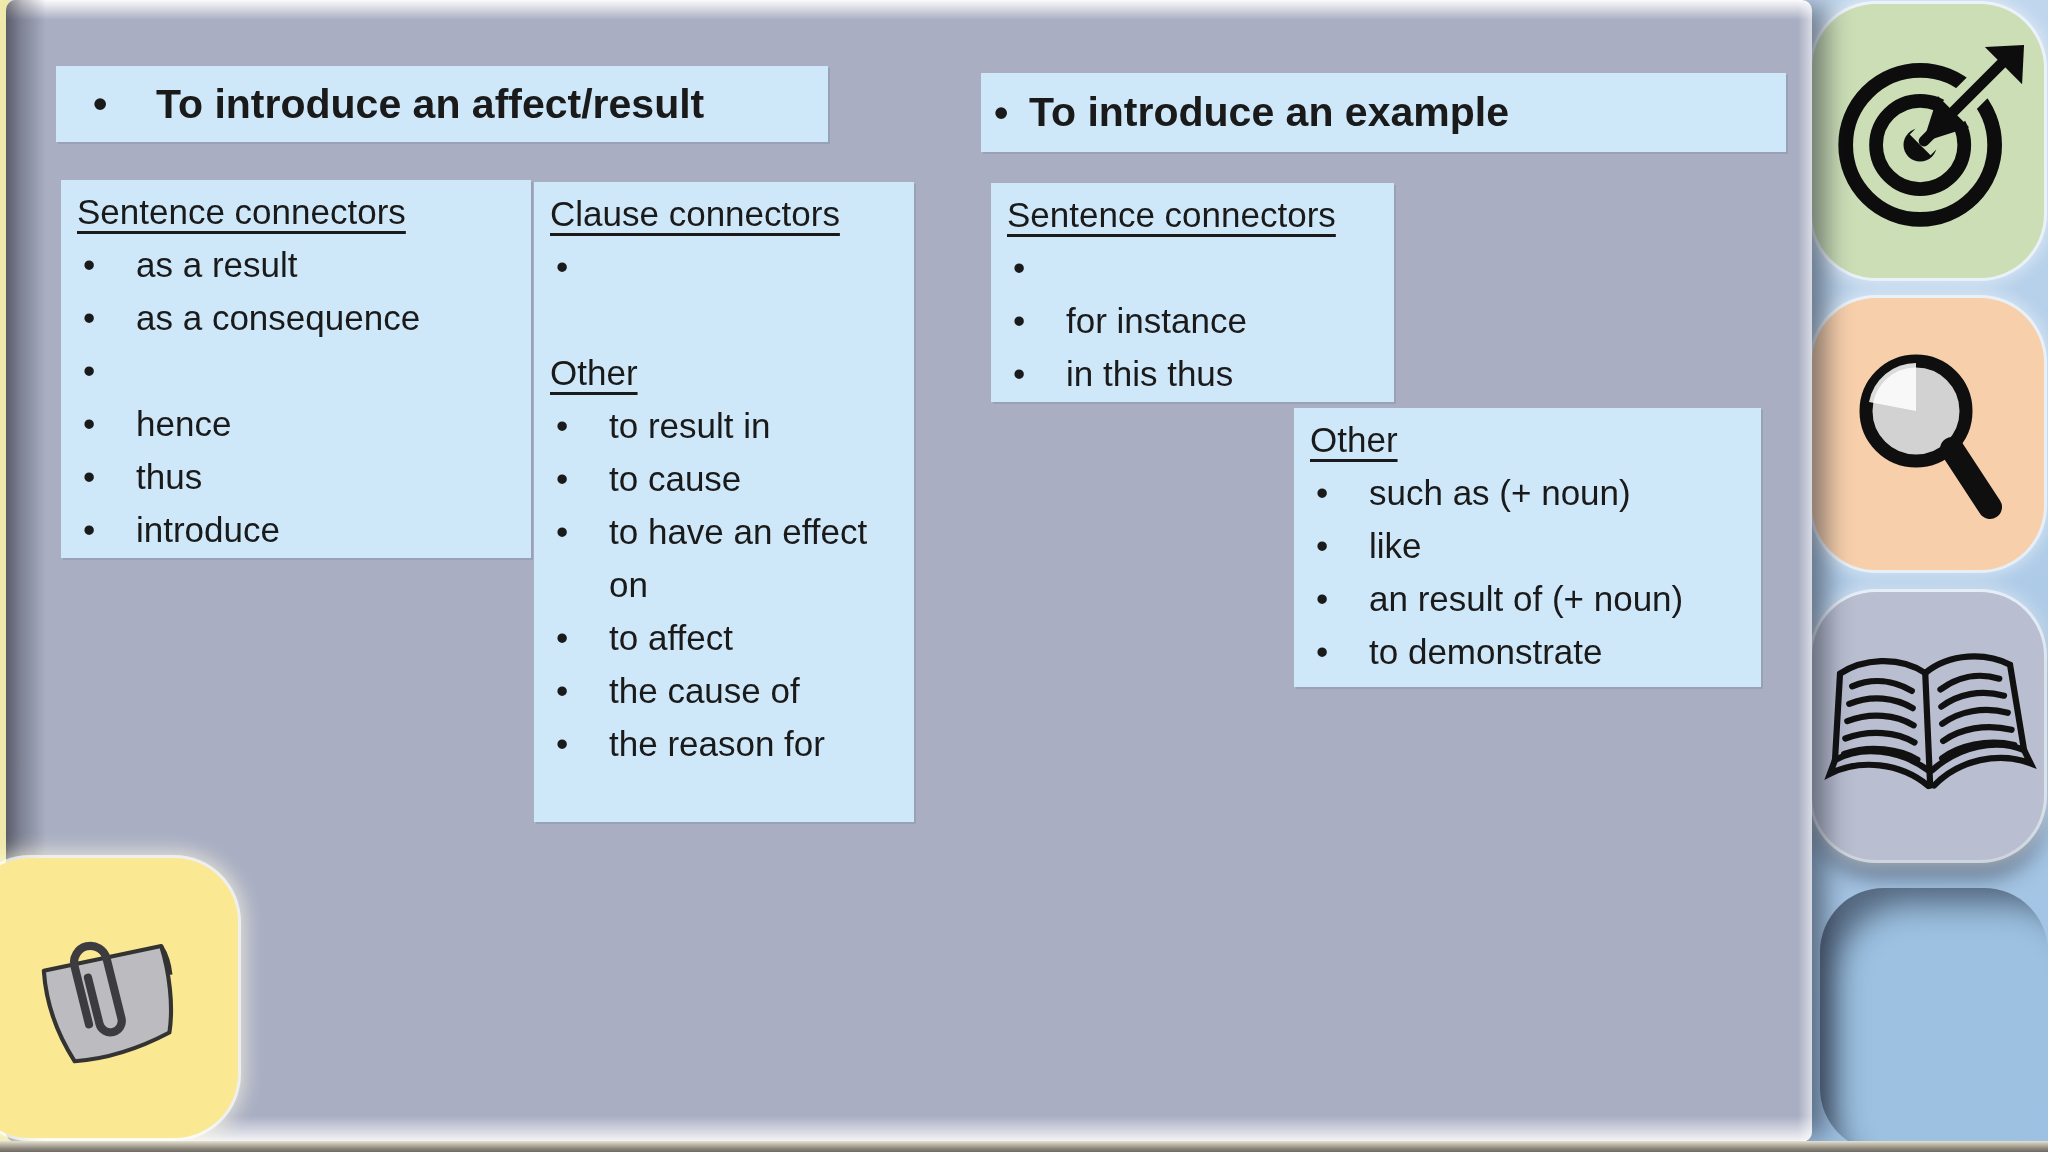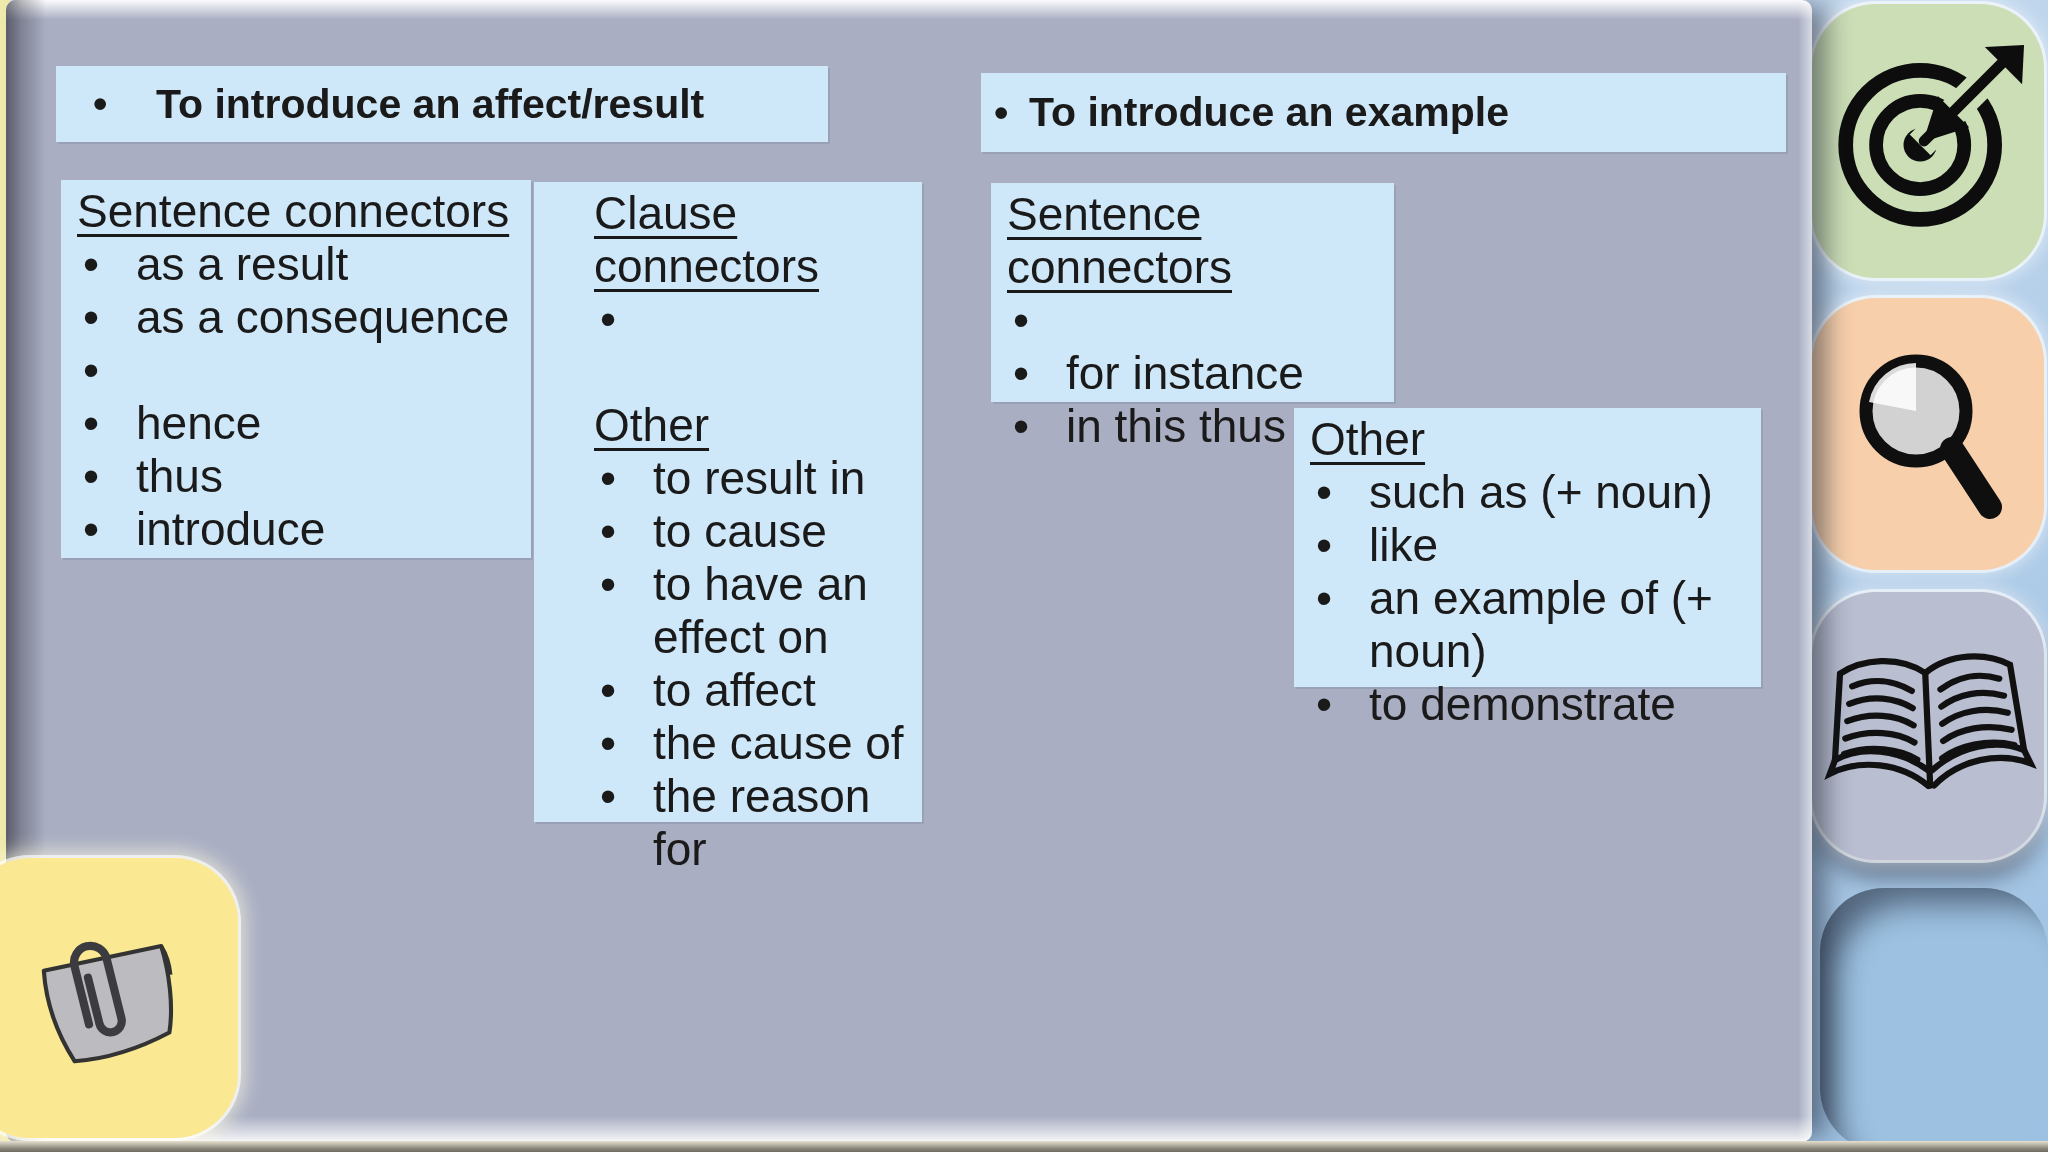--- a/index.html
+++ b/index.html
@@ -25,30 +25,30 @@
   }
   .bottom-strip{position:absolute;left:0;bottom:0;width:100%;height:11px;
     background:linear-gradient(180deg,#e6e1cf 0%,#8a857a 70%,#6f6b62 100%);z-index:40;}
   
   .textbox{position:absolute;background:var(--color-box-fill,#cfe8f9);color:var(--color-text,#1a1a1a);
     box-shadow:2px 2px 0 rgba(70,90,110,.15);}
   .title-box{display:flex;align-items:center;font-weight:bold;font-size:41px;}
   .title-box .dot{line-height:0;}
   .t1 .dot{padding-left:37px;width:63px;}
   .t2 .dot{padding-left:13px;width:35px;}
-  .body-box{font-size:46px;line-height:53px;padding-top:5px;}
+  .body-box{font-size:35px;line-height:53px;padding-top:5px;}
   .heading{text-decoration:underline;text-decoration-thickness:3px;text-underline-offset:7px;padding-left:16px;}
   .li{display:flex;}
   .li .dot{flex:0 0 53px;padding-left:22px;}
   .li .li-text{flex:1;padding-right:4px;}
   .spacer{height:53px;}
   
   .box-title-1{left:50px;top:66px;width:772px;height:76px;}
   .box-sc-1{left:55px;top:180px;width:470px;height:373px;}
-  .box-clause{left:528px;top:182px;width:344px;height:635px;padding-left:44px;}
+  .box-clause{left:528px;top:182px;width:380px;height:635px;}
   .box-title-2{left:975px;top:73px;width:805px;height:79px;}
   .box-sc-2{left:985px;top:183px;width:403px;height:214px;}
   .box-other-2{left:1288px;top:408px;width:467px;height:274px;}
   
   .tab{position:absolute;left:1812px;width:232px;border-radius:64px;
     display:flex;align-items:center;justify-content:center;
     box-shadow:0 0 0 3px rgba(255,255,255,.55), 0 0 16px 6px rgba(255,255,255,.45);}
   .tab-green{top:4px;height:274px;background:var(--color-tab-green,#cbdeb6);}
   .tab-peach{top:298px;height:272px;background:var(--color-tab-peach,#f7cfab);}
   .tab-gray{top:592px;height:268px;background:var(--color-tab-gray,#b9bed0);
@@ -231,21 +231,21 @@
             <span class="li-text">such as (+ noun)</span>
           </div>
 
           <div class="li">
             <span class="dot">•</span>
             <span class="li-text">like</span>
           </div>
 
           <div class="li">
             <span class="dot">•</span>
-            <span class="li-text">an example of (+ noun)</span>
+            <span class="li-text">an result of (+ noun)</span>
           </div>
 
           <div class="li">
             <span class="dot">•</span>
             <span class="li-text">to demonstrate</span>
           </div>
         </div>
     </div>
 
   </div>

